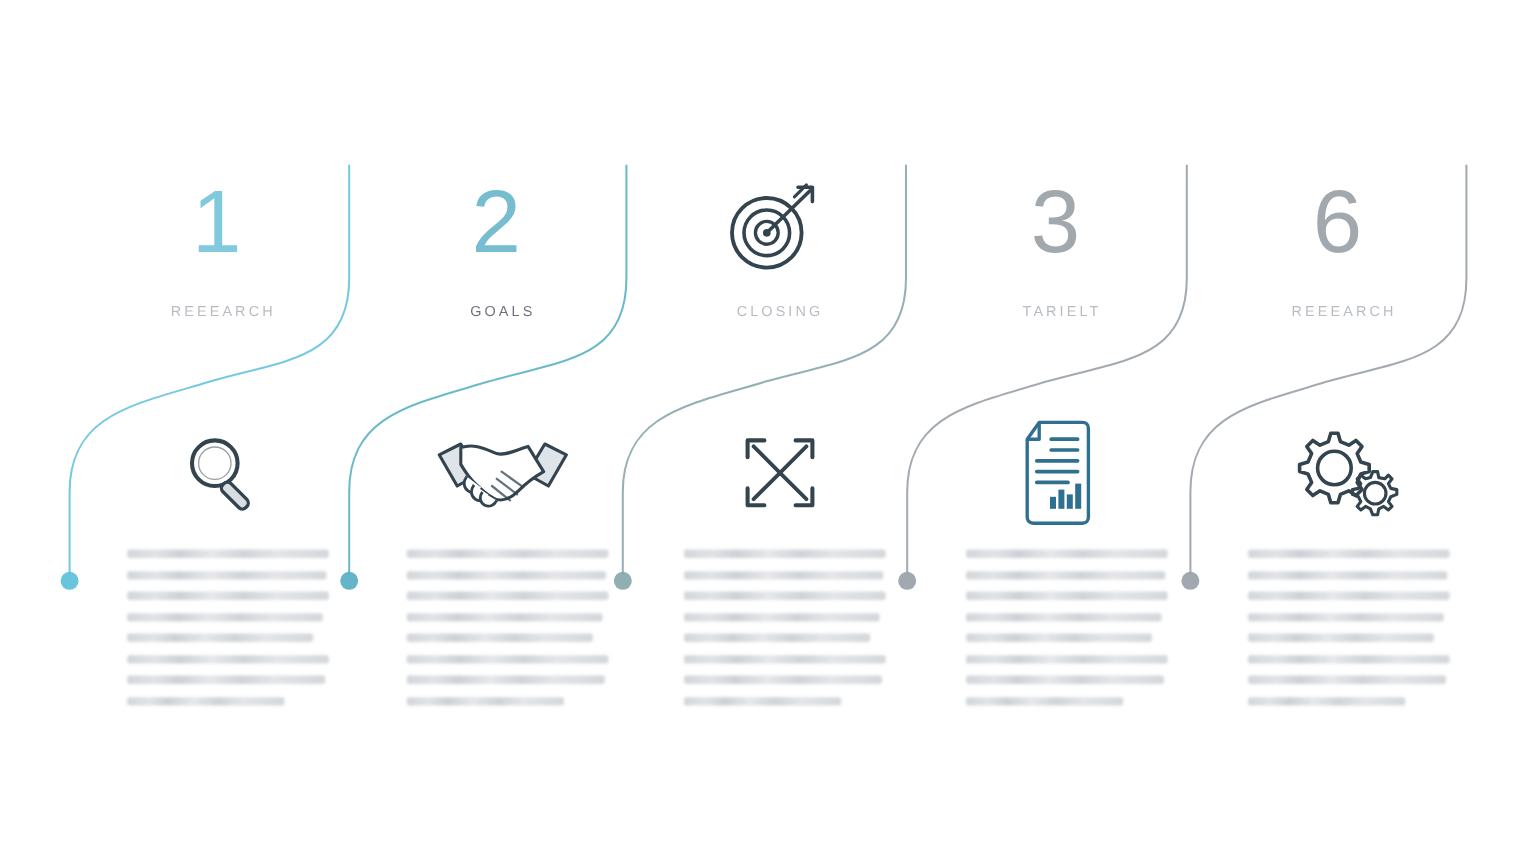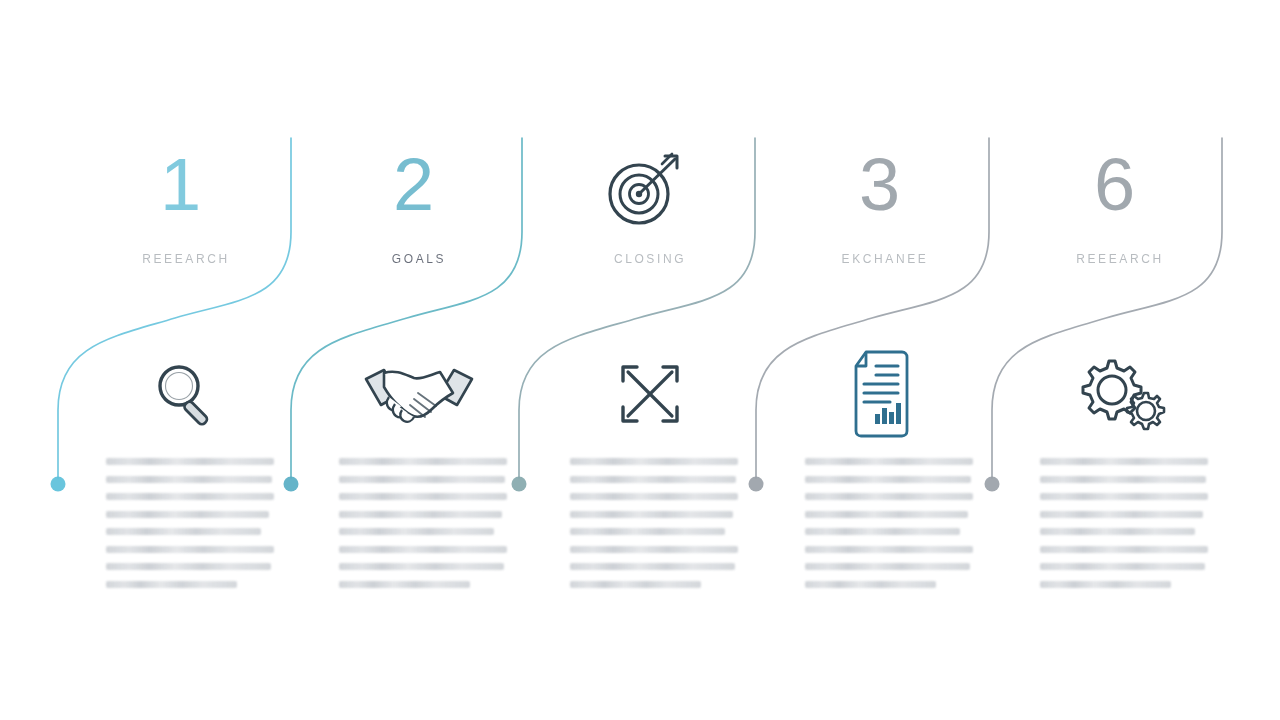--- a/index.html
+++ b/index.html
@@ -206,21 +206,21 @@
       <div class="tline f4"></div>
       <div class="tline f5"></div>
       <div class="tline f6"></div>
       <div class="tline f7"></div>
       <div class="tline f8"></div>
     </div>
   </div>
 
   <div class="step" style="left:805px;">
     <div class="step-number" style="color:#9aa1a8;">3</div>
-    <div class="step-label" style="color:#8d949b;">EKCHANEE</div>
+    <div class="step-label" style="color:#8d949b;">TARIELT</div>
     <div class="step-icon">
       <svg width="70" height="92" viewBox="0 0 70 92">
         <path d="M16,4 L52,4 C55,4 57,6 57,9 L57,83 C57,86 55,88 52,88
                  L11,88 C8,88 6,86 6,83 L6,18 Z" fill="#ffffff" stroke="#2f6f8f" stroke-width="2.8" stroke-linejoin="round"></path>
         <path d="M16,4 L16,18 L6,18" fill="none" stroke="#2f6f8f" stroke-width="2.8" stroke-linejoin="round"></path>
         <path d="M26,18 L48,18 M26,27 L48,27 M14,36 L48,36 M14,45 L48,45 M14,54 L40,54" stroke="#2f6f8f" stroke-width="3.1" stroke-linecap="round"></path>
         <rect x="25" y="66" width="5" height="10" fill="#2f6f8f"></rect>
         <rect x="32" y="60" width="5" height="16" fill="#2f6f8f"></rect>
         <rect x="39" y="64" width="5" height="12" fill="#2f6f8f"></rect>
         <rect x="46" y="55" width="5" height="21" fill="#2f6f8f"></rect>

